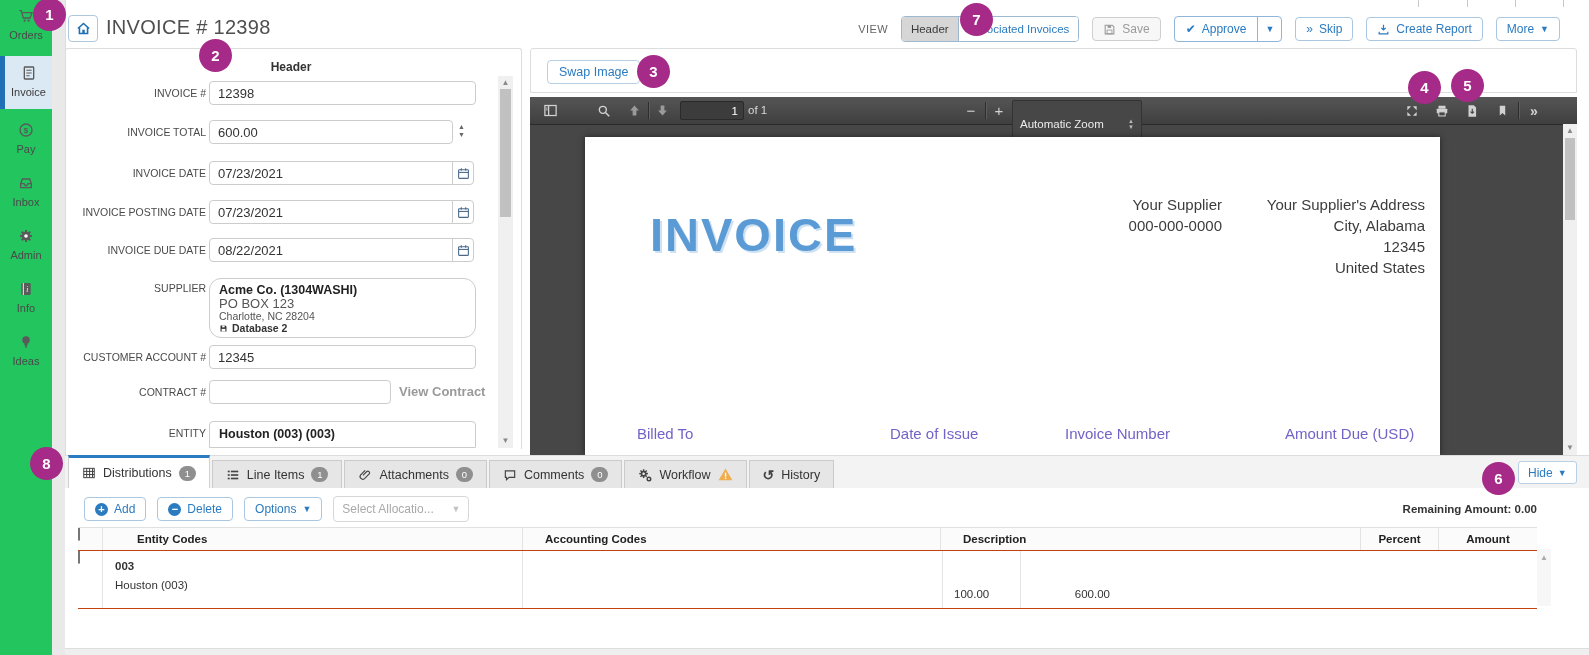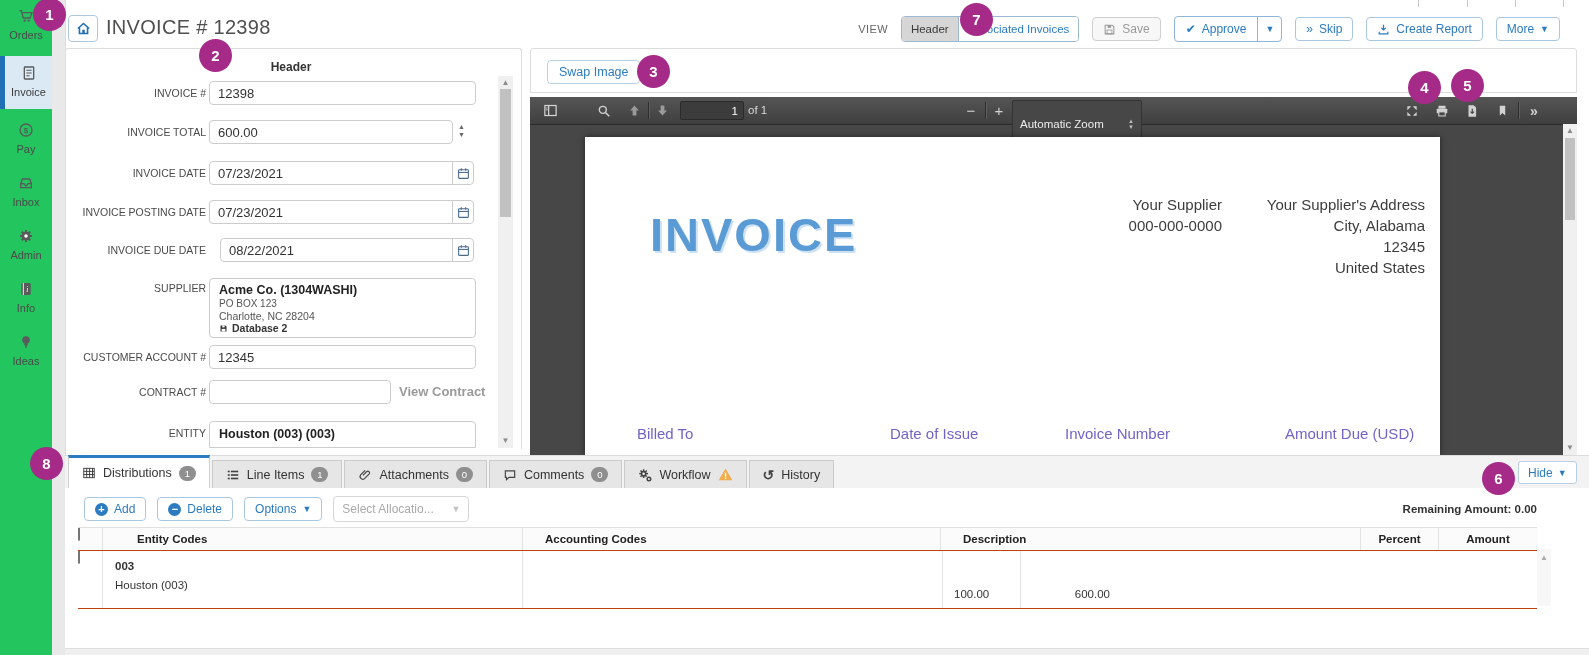--- a/index.html
+++ b/index.html
@@ -35,21 +35,21 @@
   .split .caret{display:flex;align-items:center;padding:0 7px;border-left:1px solid #8fb5d8;cursor:pointer;font-size:9px;}
   .chev{font-size:9px;color:#2b7bc0;}
 
   
   .form-panel{position:absolute;left:65px;top:48px;width:455px;height:400px;background:#fff;
               border:1px solid #ddd;border-bottom:none;border-radius:3px 3px 0 0;}
   .form-title{position:absolute;left:0;top:11px;width:450px;text-align:center;font-size:12px;font-weight:bold;color:#333;}
   .f-label{position:absolute;left:0;width:140px;text-align:right;font-size:10.5px;color:#4a4a4a;}
   .f-input{position:absolute;height:24px;border:1px solid #ccc;border-radius:4px;padding:0 8px;font-size:13px;color:#333;
            font-family:"Liberation Sans",sans-serif;box-sizing:border-box;background:#fff;}
-  .f-box{position:absolute;border:1px solid #ccc;border-radius:4px;background:#fff;box-sizing:border-box;padding:4px 9px;}
+  .f-box{position:absolute;border:1px solid #ccc;border-radius:12px;background:#fff;box-sizing:border-box;padding:4px 9px;}
   .stepper{position:absolute;display:flex;flex-direction:column;gap:1px;color:#666;font-size:7px;line-height:7px;cursor:pointer;}
   .cal-btn{position:absolute;width:22px;height:24px;border:1px solid #ccc;border-radius:0 4px 4px 0;background:#fff;
            display:flex;align-items:center;justify-content:center;color:#4a6a8a;cursor:pointer;box-sizing:border-box;}
   .link-gray{position:absolute;font-size:13px;font-weight:600;color:#9a9a9a;cursor:pointer;}
 
   
   .vscroll{position:absolute;background:#f0f0f0;}
   .vthumb{position:absolute;left:2px;right:2px;background:#c1c1c1;}
   .sarrow{position:absolute;left:0;right:0;text-align:center;color:#8a8a8a;font-size:8px;line-height:10px;cursor:pointer;}
 
@@ -286,34 +286,34 @@
     <span class="cal-btn" style="left:386px;top:151px">
       <svg viewBox="0 0 24 24" width="13" height="13">
           <rect x="3" y="5" width="18" height="16" rx="1" fill="none" stroke="currentColor" stroke-width="2"></rect>
           <line x1="3" y1="10" x2="21" y2="10" stroke="currentColor" stroke-width="2"></line>
           <line x1="8" y1="2.5" x2="8" y2="7" stroke="currentColor" stroke-width="2"></line>
           <line x1="16" y1="2.5" x2="16" y2="7" stroke="currentColor" stroke-width="2"></line>
         </svg>
     </span>
 
     <label class="f-label" style="top:195px">INVOICE DUE DATE</label>
-    <input class="f-input" style="left: 143px; top: 189px; width: 244px; border-radius: 4px 0px 0px 4px; margin-left: 11px;" value="08/22/2021">
+    <input class="f-input" style="left: 143px; top: 189px; width: 244px; border-radius: 4px 0px 0px 4px;" value="08/22/2021">
     <span class="cal-btn" style="left:386px;top:189px">
       <svg viewBox="0 0 24 24" width="13" height="13">
           <rect x="3" y="5" width="18" height="16" rx="1" fill="none" stroke="currentColor" stroke-width="2"></rect>
           <line x1="3" y1="10" x2="21" y2="10" stroke="currentColor" stroke-width="2"></line>
           <line x1="8" y1="2.5" x2="8" y2="7" stroke="currentColor" stroke-width="2"></line>
           <line x1="16" y1="2.5" x2="16" y2="7" stroke="currentColor" stroke-width="2"></line>
         </svg>
     </span>
 
     <label class="f-label" style="top:233px">SUPPLIER</label>
     <div class="f-box" style="left:143px;top:229px;width:267px;height:60px">
       <div style="font-size:12.5px;font-weight:bold;color:#222;line-height:15px">Acme Co. (1304WASHI)</div>
-      <div style="font-size:10px;color:#555;line-height:12px">PO BOX 123</div>
+      <div style="font-size:13px;color:#555;line-height:12px">PO BOX 123</div>
       <div style="font-size:10.5px;color:#555;line-height:12px">Charlotte, NC 28204</div>
       <div style="font-size:10.5px;color:#333;font-weight:600;line-height:13px;display:flex;align-items:center;gap:4px">
         <span>
           <svg viewBox="0 0 24 24" width="9" height="9">
               <path d="M4 4h13l3 3v13H4z" fill="currentColor"></path>
               <rect x="8.5" y="4" width="6.5" height="5" fill="#fff"></rect>
               <rect x="7" y="13" width="10" height="7" fill="#fff"></rect>
             </svg>
         </span>
         <span>Database 2</span>

